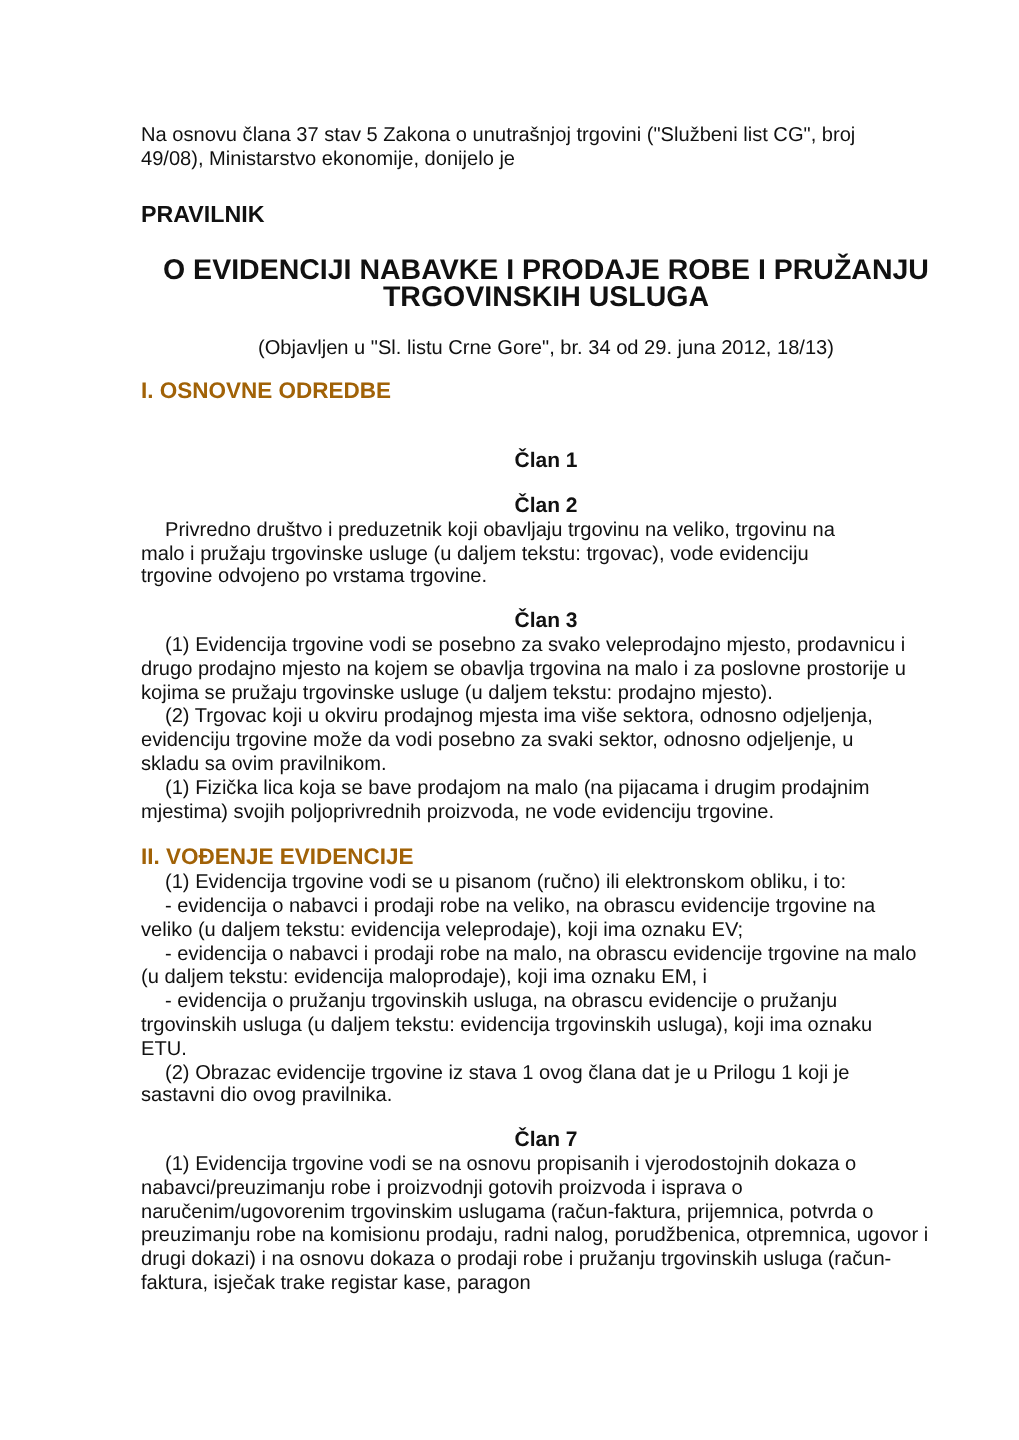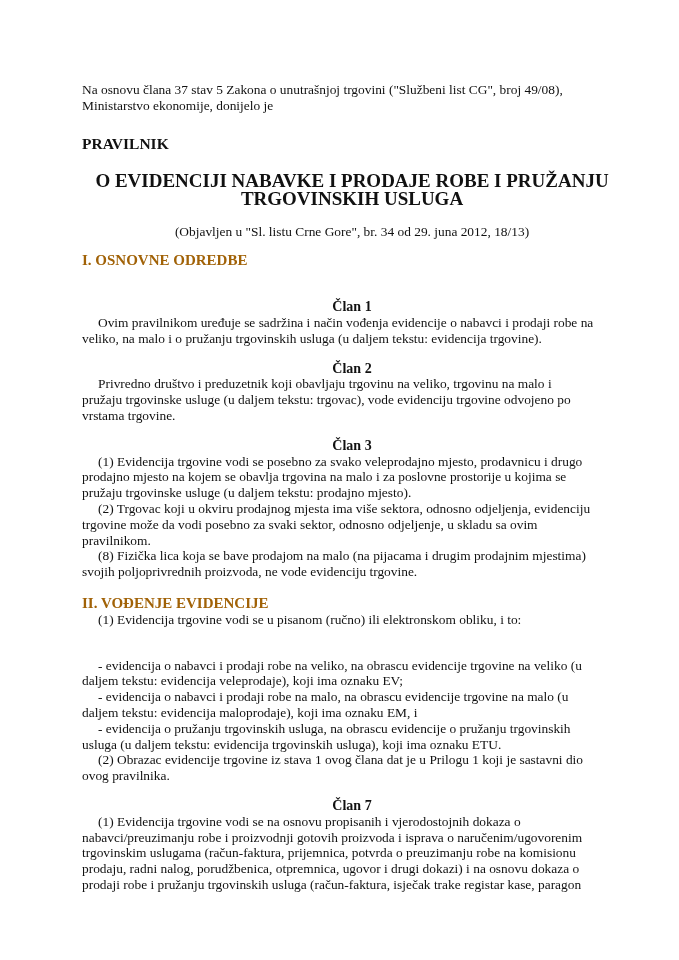--- a/index.html
+++ b/index.html
@@ -1,19 +1,19 @@
 <!DOCTYPE html>
 <html><head>
 <meta charset="utf-8">
 <style>
   html, body { margin: 0; padding: 0; background: #ffffff; }
   body { width: 679px; height: 960px; overflow: hidden; position: relative; }
   .page {
-    position: absolute; left: 82px; top: 82px; width: 540px;
-    font-family: Liberation Serif, serif;
+    position: absolute; left: 94px; top: 82px; width: 540px;
+    font-family: Liberation Sans, sans-serif;
     font-size: 13.4px; line-height: 15.8px; color: #111111;
   }
   p { margin: 0; }
   .title { font-weight: bold; font-size: 15.5px; margin-top: 21px; line-height: 18px; }
   .subtitle { font-weight: bold; font-size: 19px; text-align: center; margin-top: 19px; line-height: 18px; }
   .pub { text-align: center; margin-top: 16px; }
   .section { font-weight: bold; color: #a16207; font-size: 15px; }
   .clan { font-weight: bold; text-align: center; font-size: 14px; }
   .ind { text-indent: 16px; }
 </style>
@@ -28,33 +28,32 @@
   <div style="margin-top:19px;">
     <p class="subtitle" style="margin-top:0;">O EVIDENCIJI NABAVKE I PRODAJE ROBE I PRUŽANJU</p>
     <p class="subtitle" style="margin-top:0;">TRGOVINSKIH USLUGA</p>
   </div>
 
   <p class="pub">(Objavljen u "Sl. listu Crne Gore", br. 34 od 29. juna 2012, 18/13)</p>
 
   <p class="section" style="margin-top:14px;">I. OSNOVNE ODREDBE</p>
 
   <p class="clan" style="margin-top:30px;">Član 1</p>
-  <p class="ind" style="width:515px;">Ovim pravilnikom uređuje se sadržina i način vođenja evidencije o nabavci i prodaji robe na veliko, na malo i o pružanju trgovinskih usluga (u daljem tekstu: evidencija trgovine).</p>
 
   <p class="clan" style="margin-top:14px;">Član 2</p>
   <p class="ind" style="width:490px;">Privredno društvo i preduzetnik koji obavljaju trgovinu na veliko, trgovinu na malo i pružaju trgovinske usluge (u daljem tekstu: trgovac), vode evidenciju trgovine odvojeno po vrstama trgovine.</p>
 
   <p class="clan" style="margin-top:14px;">Član 3</p>
   <p class="ind" style="width:520px;">(1) Evidencija trgovine vodi se posebno za svako veleprodajno mjesto, prodavnicu i drugo prodajno mjesto na kojem se obavlja trgovina na malo i za poslovne prostorije u kojima se pružaju trgovinske usluge (u daljem tekstu: prodajno mjesto).</p>
   <p class="ind" style="width:510px;">(2) Trgovac koji u okviru prodajnog mjesta ima više sektora, odnosno odjeljenja, evidenciju trgovine može da vodi posebno za svaki sektor, odnosno odjeljenje, u skladu sa ovim pravilnikom.</p>
-  <p class="ind" style="width:525px;">(8) Fizička lica koja se bave prodajom na malo (na pijacama i drugim prodajnim mjestima) svojih poljoprivrednih proizvoda, ne vode evidenciju trgovine.</p>
+  <p class="ind" style="width:525px;">(1) Fizička lica koja se bave prodajom na malo (na pijacama i drugim prodajnim mjestima) svojih poljoprivrednih proizvoda, ne vode evidenciju trgovine.</p>
 
   <p class="section" style="margin-top:16px;">II. VOĐENJE EVIDENCIJE</p>
 
   <p class="ind">(1) Evidencija trgovine vodi se u pisanom (ručno) ili elektronskom obliku, i to:</p>
-  <p class="ind" style="width:525px;margin-top:30px;">- evidencija o nabavci i prodaji robe na veliko, na obrascu evidencije trgovine na veliko (u daljem tekstu: evidencija veleprodaje), koji ima oznaku EV;</p>
+  <p class="ind" style="width:525px;">- evidencija o nabavci i prodaji robe na veliko, na obrascu evidencije trgovine na veliko (u daljem tekstu: evidencija veleprodaje), koji ima oznaku EV;</p>
   <p class="ind" style="width:520px;">- evidencija o nabavci i prodaji robe na malo, na obrascu evidencije trgovine na malo (u daljem tekstu: evidencija maloprodaje), koji ima oznaku EM, i</p>
   <p class="ind" style="width:510px;">- evidencija o pružanju trgovinskih usluga, na obrascu evidencije o pružanju trgovinskih usluga (u daljem tekstu: evidencija trgovinskih usluga), koji ima oznaku ETU.</p>
   <p class="ind" style="width:525px;">(2) Obrazac evidencije trgovine iz stava 1 ovog člana dat je u Prilogu 1 koji je sastavni dio ovog pravilnika.</p>
 
   <p class="clan" style="margin-top:14px;">Član 7</p>
   <p class="ind" style="width:530px;">(1) Evidencija trgovine vodi se na osnovu propisanih i vjerodostojnih dokaza o nabavci/preuzimanju robe i proizvodnji gotovih proizvoda i isprava o naručenim/ugovorenim trgovinskim uslugama (račun-faktura, prijemnica, potvrda o preuzimanju robe na komisionu prodaju, radni nalog, porudžbenica, otpremnica, ugovor i drugi dokazi) i na osnovu dokaza o prodaji robe i pružanju trgovinskih usluga (račun-faktura, isječak trake registar kase, paragon</p>
 </div>
 
 </body></html>

